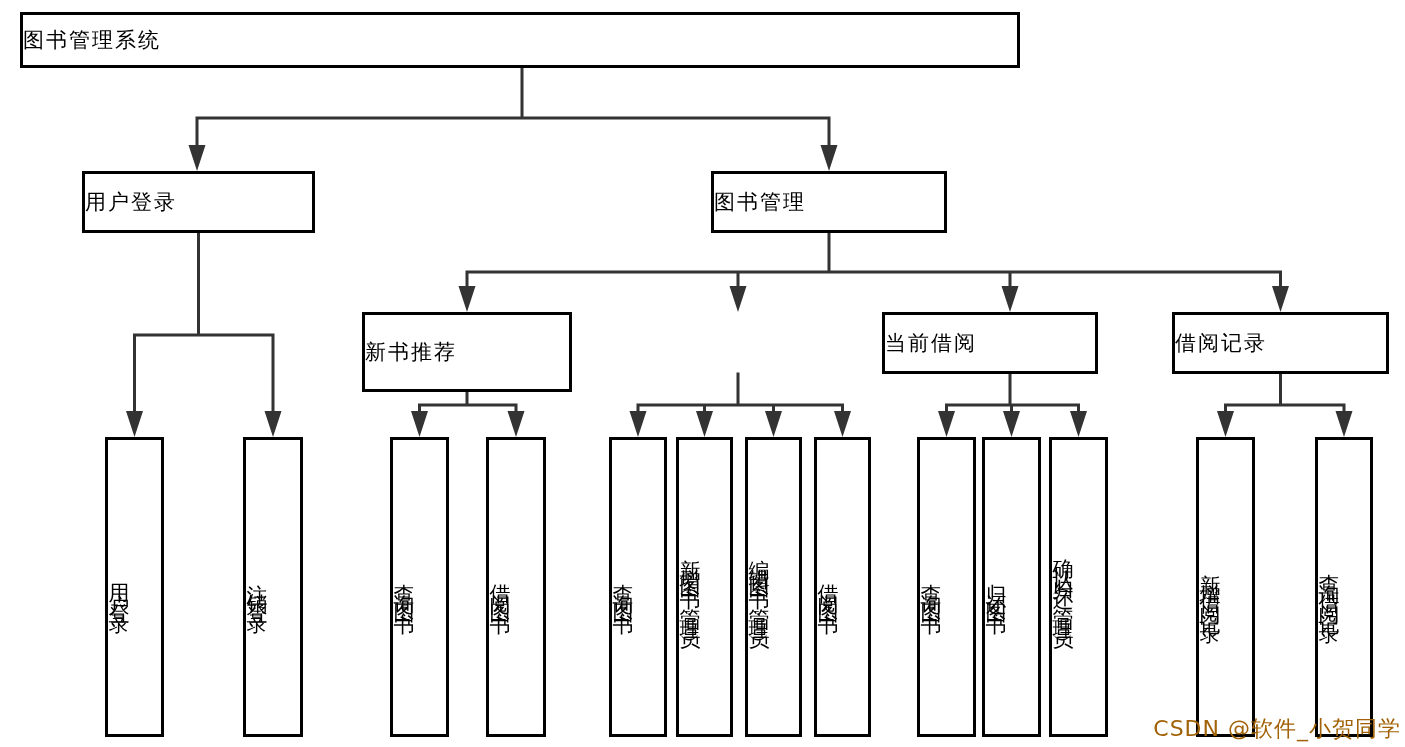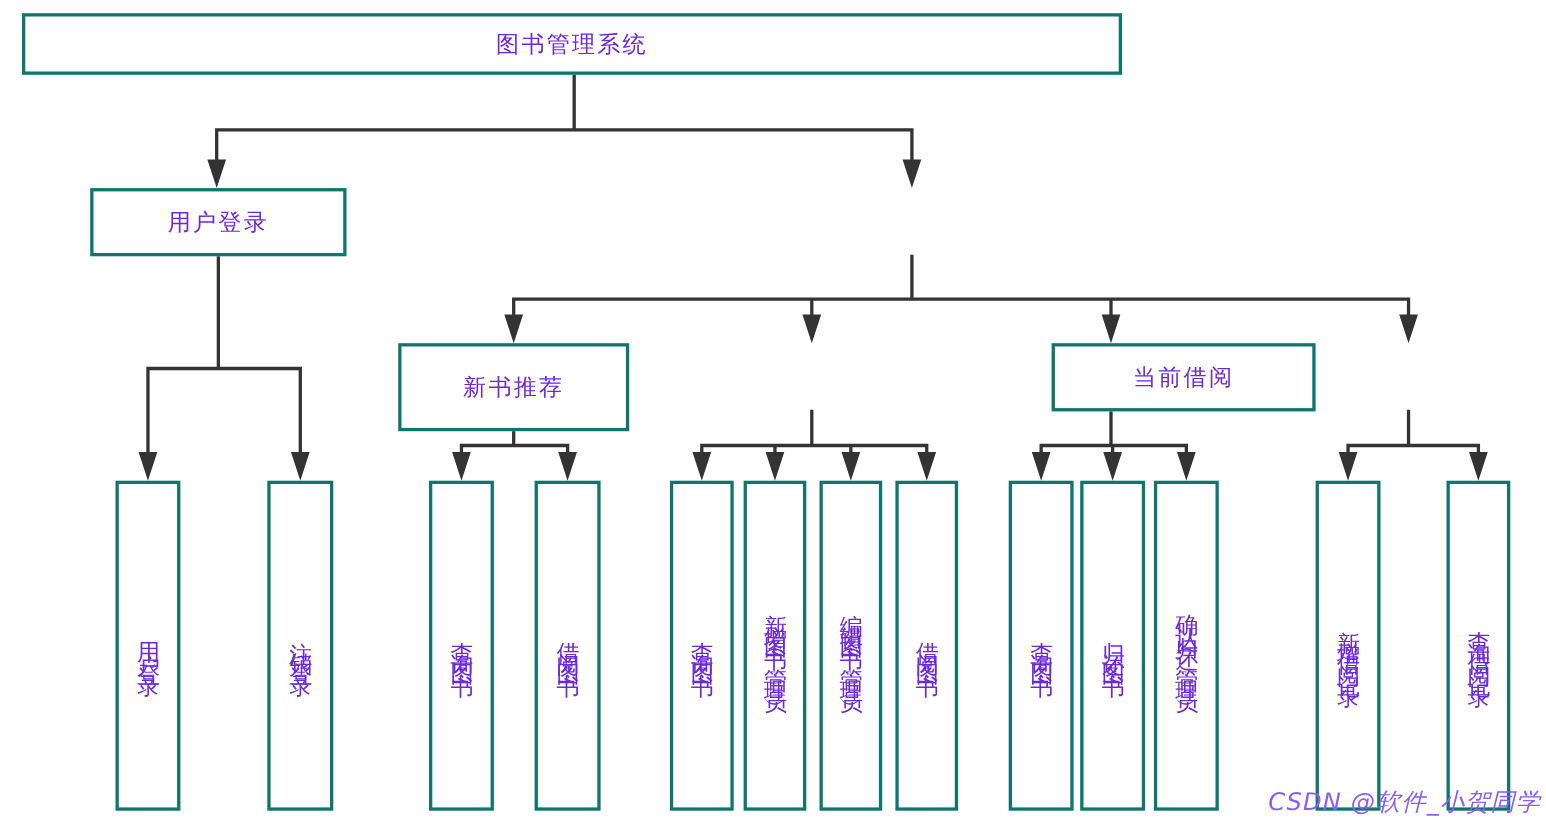--- a/index.html
+++ b/index.html
@@ -2,31 +2,31 @@
 <html><head>
 <meta charset="utf-8">
 <style>
   html,body{margin:0;padding:0;background:#fff;}
   .canvas{
     position:relative;width:1405px;height:747px;background:#ffffff;
     font-family:"DejaVu Sans","Liberation Sans",sans-serif;overflow:hidden;
   }
   svg.connectors{position:absolute;left:0;top:0;width:1405px;height:747px;}
   .node{
-    position:absolute;box-sizing:border-box;border:3px solid #0f766e;background:#ffffff;
-    display:flex;align-items:center;justify-content:center;color:#6d28d9;
+    position:absolute;box-sizing:border-box;border:3px solid #000000;background:#ffffff;
+    display:flex;align-items:center;color:#000000;
   }
   .h{font-size:21px;letter-spacing:2px;white-space:nowrap;}
   .v span{
     writing-mode:vertical-rl;text-orientation:mixed;
     font-size:21px;letter-spacing:10px;line-height:1;white-space:nowrap;
   }
   .watermark{
-    position:absolute;right:4px;bottom:3px;font-size:22px;color:#8b5cf6;
-    letter-spacing:1px;white-space:nowrap;font-style:italic;
+    position:absolute;right:4px;bottom:3px;font-size:22px;color:#a16207;
+    letter-spacing:1px;white-space:nowrap;
   }
 </style>
 </head>
 <body>
 
 <div class="canvas">
 
   <svg class="connectors" viewBox="0 0 1405 747" aria-hidden="true">
     <path fill="none" stroke="#333333" stroke-width="3" stroke-linecap="square" d="M522 66 V118
          M197 118 H829
@@ -82,26 +82,32 @@
          M1335.5 411 H1352.5 L1344 437 Z"></path>
   </svg>
 
   <div class="node h" style="left:20px;top:12px;width:1000px;height:56px">
     <span>图书管理系统</span>
   </div>
 
   <div class="node h" style="left:82px;top:171px;width:233px;height:62px">
     <span>用户登录</span>
   </div>
+  <div class="node h" style="left:711px;top:171px;width:236px;height:62px">
+    <span>图书管理</span>
+  </div>
 
   <div class="node h" style="left:362px;top:312px;width:210px;height:80px">
     <span>新书推荐</span>
   </div>
-  <div class="node h" style="left:956px;top:312px;width:240px;height:62px">
+  <div class="node h" style="left:882px;top:312px;width:216px;height:62px">
     <span>当前借阅</span>
+  </div>
+  <div class="node h" style="left:1172px;top:312px;width:217px;height:62px">
+    <span>借阅记录</span>
   </div>
 
   <div class="node v" style="left:105px;top:437px;width:59px;height:300px">
     <span>用户登录</span>
   </div>
   <div class="node v" style="left:243px;top:437px;width:60px;height:300px">
     <span>注销登录</span>
   </div>
 
   <div class="node v" style="left:390px;top:437px;width:59px;height:300px">

